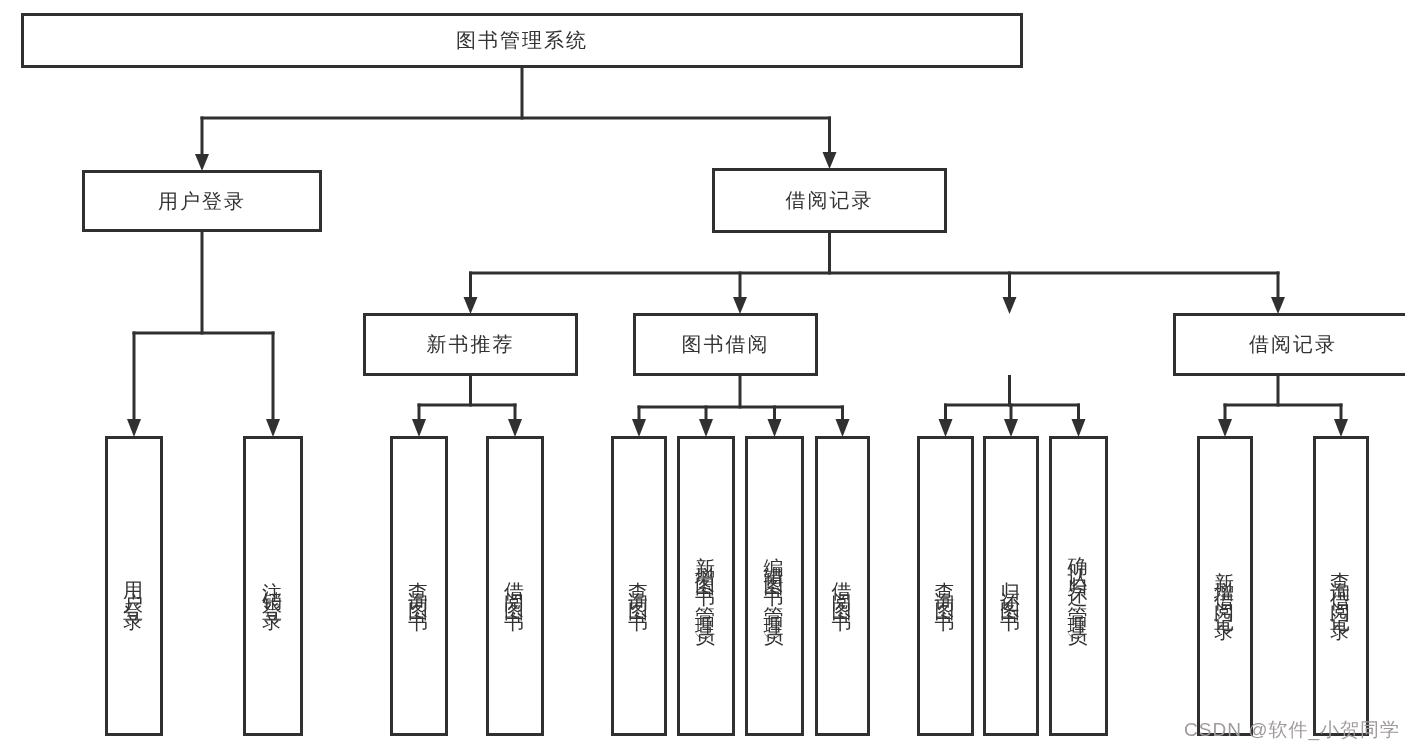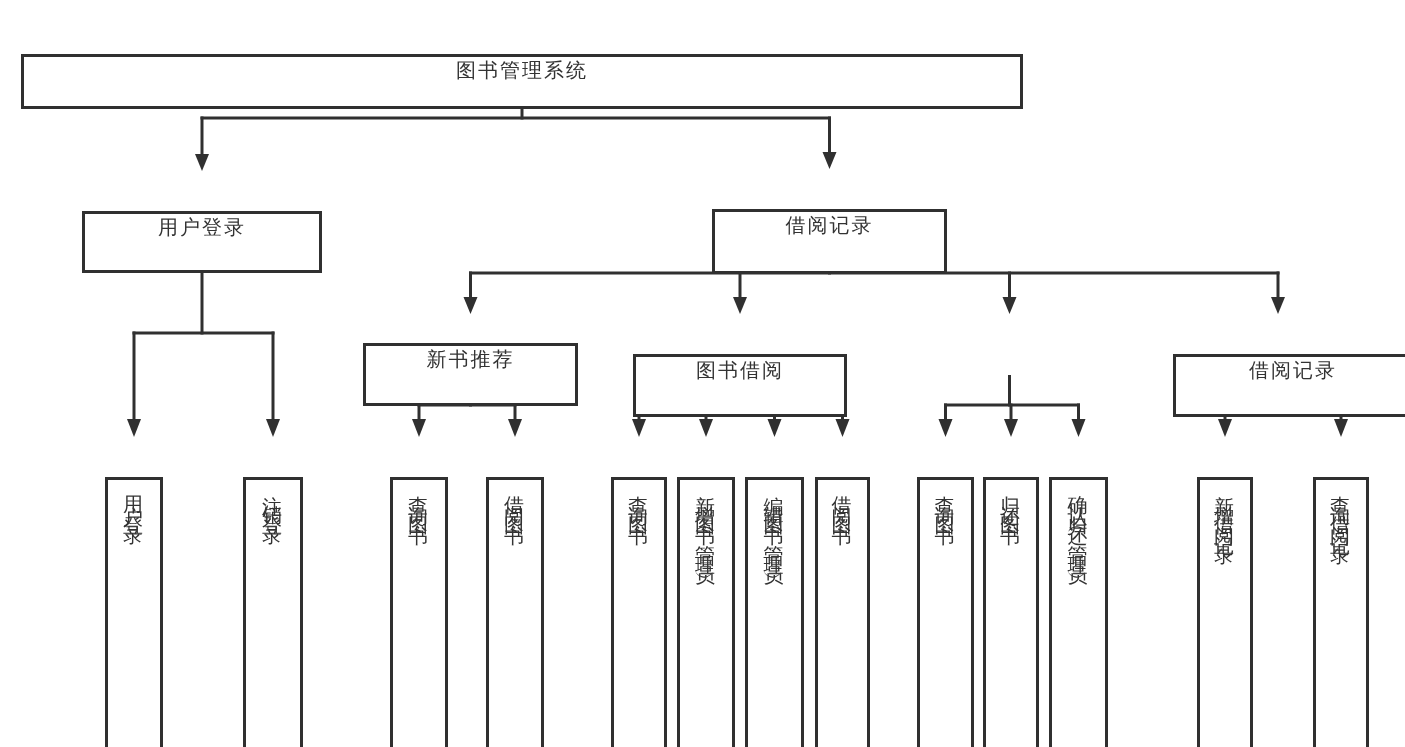--- a/index.html
+++ b/index.html
@@ -11,23 +11,22 @@
     position:relative; width:1405px; height:747px; overflow:hidden;
     background:var(--background);
     font-family:"Liberation Sans", sans-serif;
   }
   #connectors{position:absolute;left:0;top:0;width:1405px;height:747px;}
   #connectors line{stroke:var(--line,#303030);stroke-width:3;}
   #connectors polygon{fill:var(--line,#303030);}
   .node{
     position:absolute; box-sizing:border-box;
     background:var(--box_bg); border:3px solid var(--border);
-    display:flex; align-items:flex-start; justify-content:center;
+    display:flex; align-items:center; justify-content:center;
     color:var(--text);
-    margin-top:41px;
   }
   .node.h span{font-size:20px; letter-spacing:2px; white-space:nowrap;}
   .node.v span{
     writing-mode:vertical-rl; text-orientation:mixed;
     font-size:20px; letter-spacing:10px; white-space:nowrap;
   }
   #watermark{
     position:absolute; right:5px; bottom:4px;
     font-size:19px; letter-spacing:1px; color:var(--watermark);
     white-space:nowrap;
@@ -104,24 +103,24 @@
     <span>图书管理系统</span>
   </div>
 
   <div class="node h" style="left:82px;top:170px;width:240px;height:62px">
     <span>用户登录</span>
   </div>
   <div class="node h" style="left:712px;top:168px;width:235px;height:65px">
     <span>借阅记录</span>
   </div>
 
-  <div class="node h" style="left:363px;top:302px;width:215px;height:63px">
+  <div class="node h" style="left:363px;top:313px;width:215px;height:63px">
     <span>新书推荐</span>
   </div>
-  <div class="node h" style="left:633px;top:313px;width:214px;height:63px">
+  <div class="node h" style="left:633px;top:313px;width:185px;height:63px">
     <span>图书借阅</span>
   </div>
   <div class="node h" style="left:1173px;top:313px;width:240px;height:63px">
     <span>借阅记录</span>
   </div>
 
   <div class="node v" style="left:105px;top:436px;width:58px;height:300px">
     <span>用户登录</span>
   </div>
   <div class="node v" style="left:243px;top:436px;width:60px;height:300px">
@@ -158,13 +157,14 @@
     <span>确认归还（管理员）</span>
   </div>
 
   <div class="node v" style="left:1197px;top:436px;width:56px;height:300px">
     <span>新增借阅记录</span>
   </div>
   <div class="node v" style="left:1313px;top:436px;width:56px;height:300px">
     <span>查询借阅记录</span>
   </div>
 
+  <div id="watermark">CSDN @软件_小贺同学</div>
 </div>
 
 </body></html>

